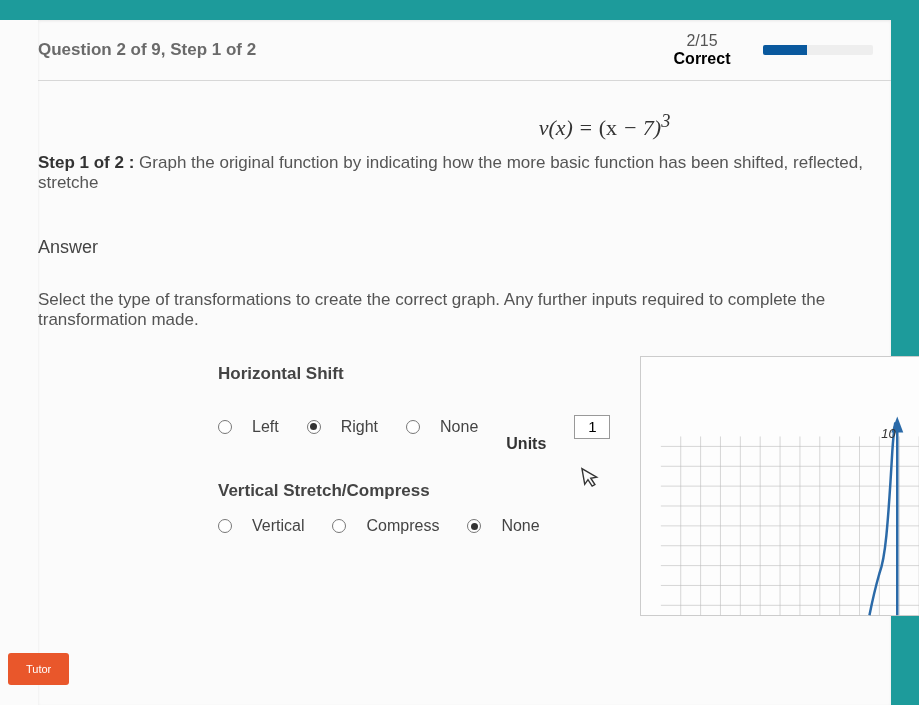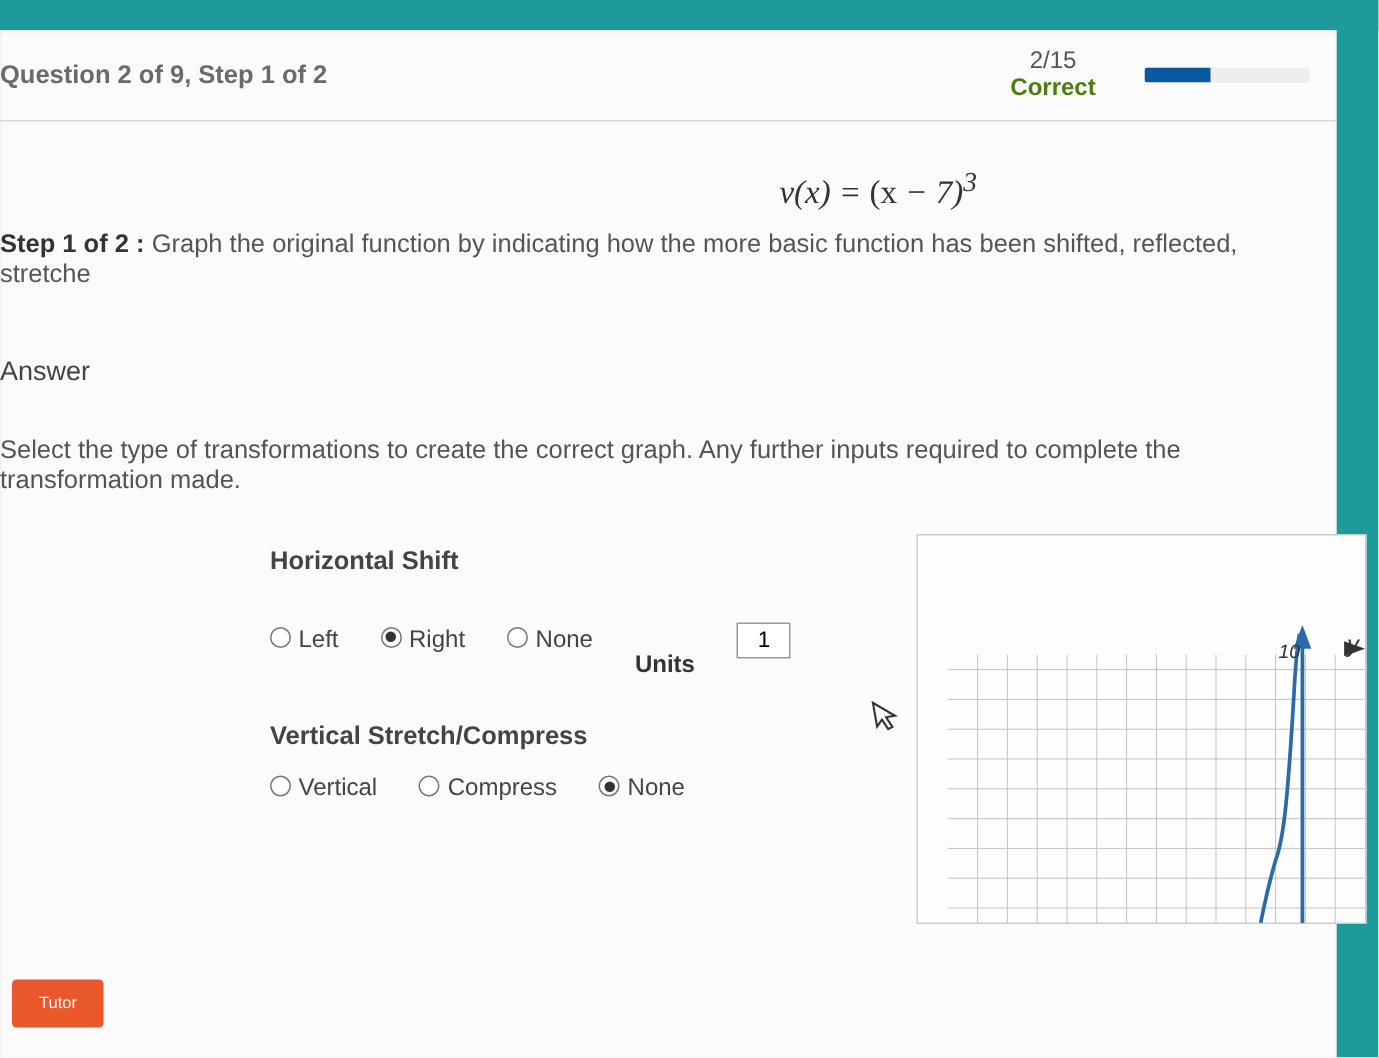--- a/index.html
+++ b/index.html
@@ -9,20 +9,21 @@
   color: #333;
   width: 919px;
   height: 705px;
   overflow: hidden;
   position: relative;
 }
 .outer-frame {
   border-top: 20px solid #1d9b9b;
   border-right: 28px solid #1d9b9b;
   height: 705px;
+  padding-left: 38px;
 }
 .content {
   background: #fbfbfb;
   padding: 0;
   height: 100%;
   box-shadow: inset 0 1px 3px rgba(0,0,0,0.08);
 }
 .header {
   display: flex;
   align-items: center;
@@ -39,21 +40,21 @@
 .score-block {
   text-align: center;
   min-width: 90px;
 }
 .score-top {
   font-size: 16px;
   color: #555;
 }
 .score-bot {
   font-size: 16px;
-  color: #4d7c0f;
+  color: #000000;
   font-weight: 600;
 }
 .progress-wrap {
   width: 110px;
   height: 10px;
   background: #eee;
   border-radius: 2px;
   margin-right: 18px;
   position: relative;
   overflow: hidden;
@@ -107,21 +108,22 @@
 .radio-row {
   display: flex;
   align-items: center;
   gap: 28px;
   margin-bottom: 28px;
   font-size: 16px;
   color: #444;
 }
 .radio-item {
   display: inline-flex;
-  gap: 5px;
+  align-items: center;
+  gap: 20px;
   cursor: pointer;
 }
 .radio-dot {
   width: 14px; height: 14px;
   border: 1.5px solid #777;
   border-radius: 50%;
   display: inline-flex;
   align-items: center;
   justify-content: center;
   background: #fff;

